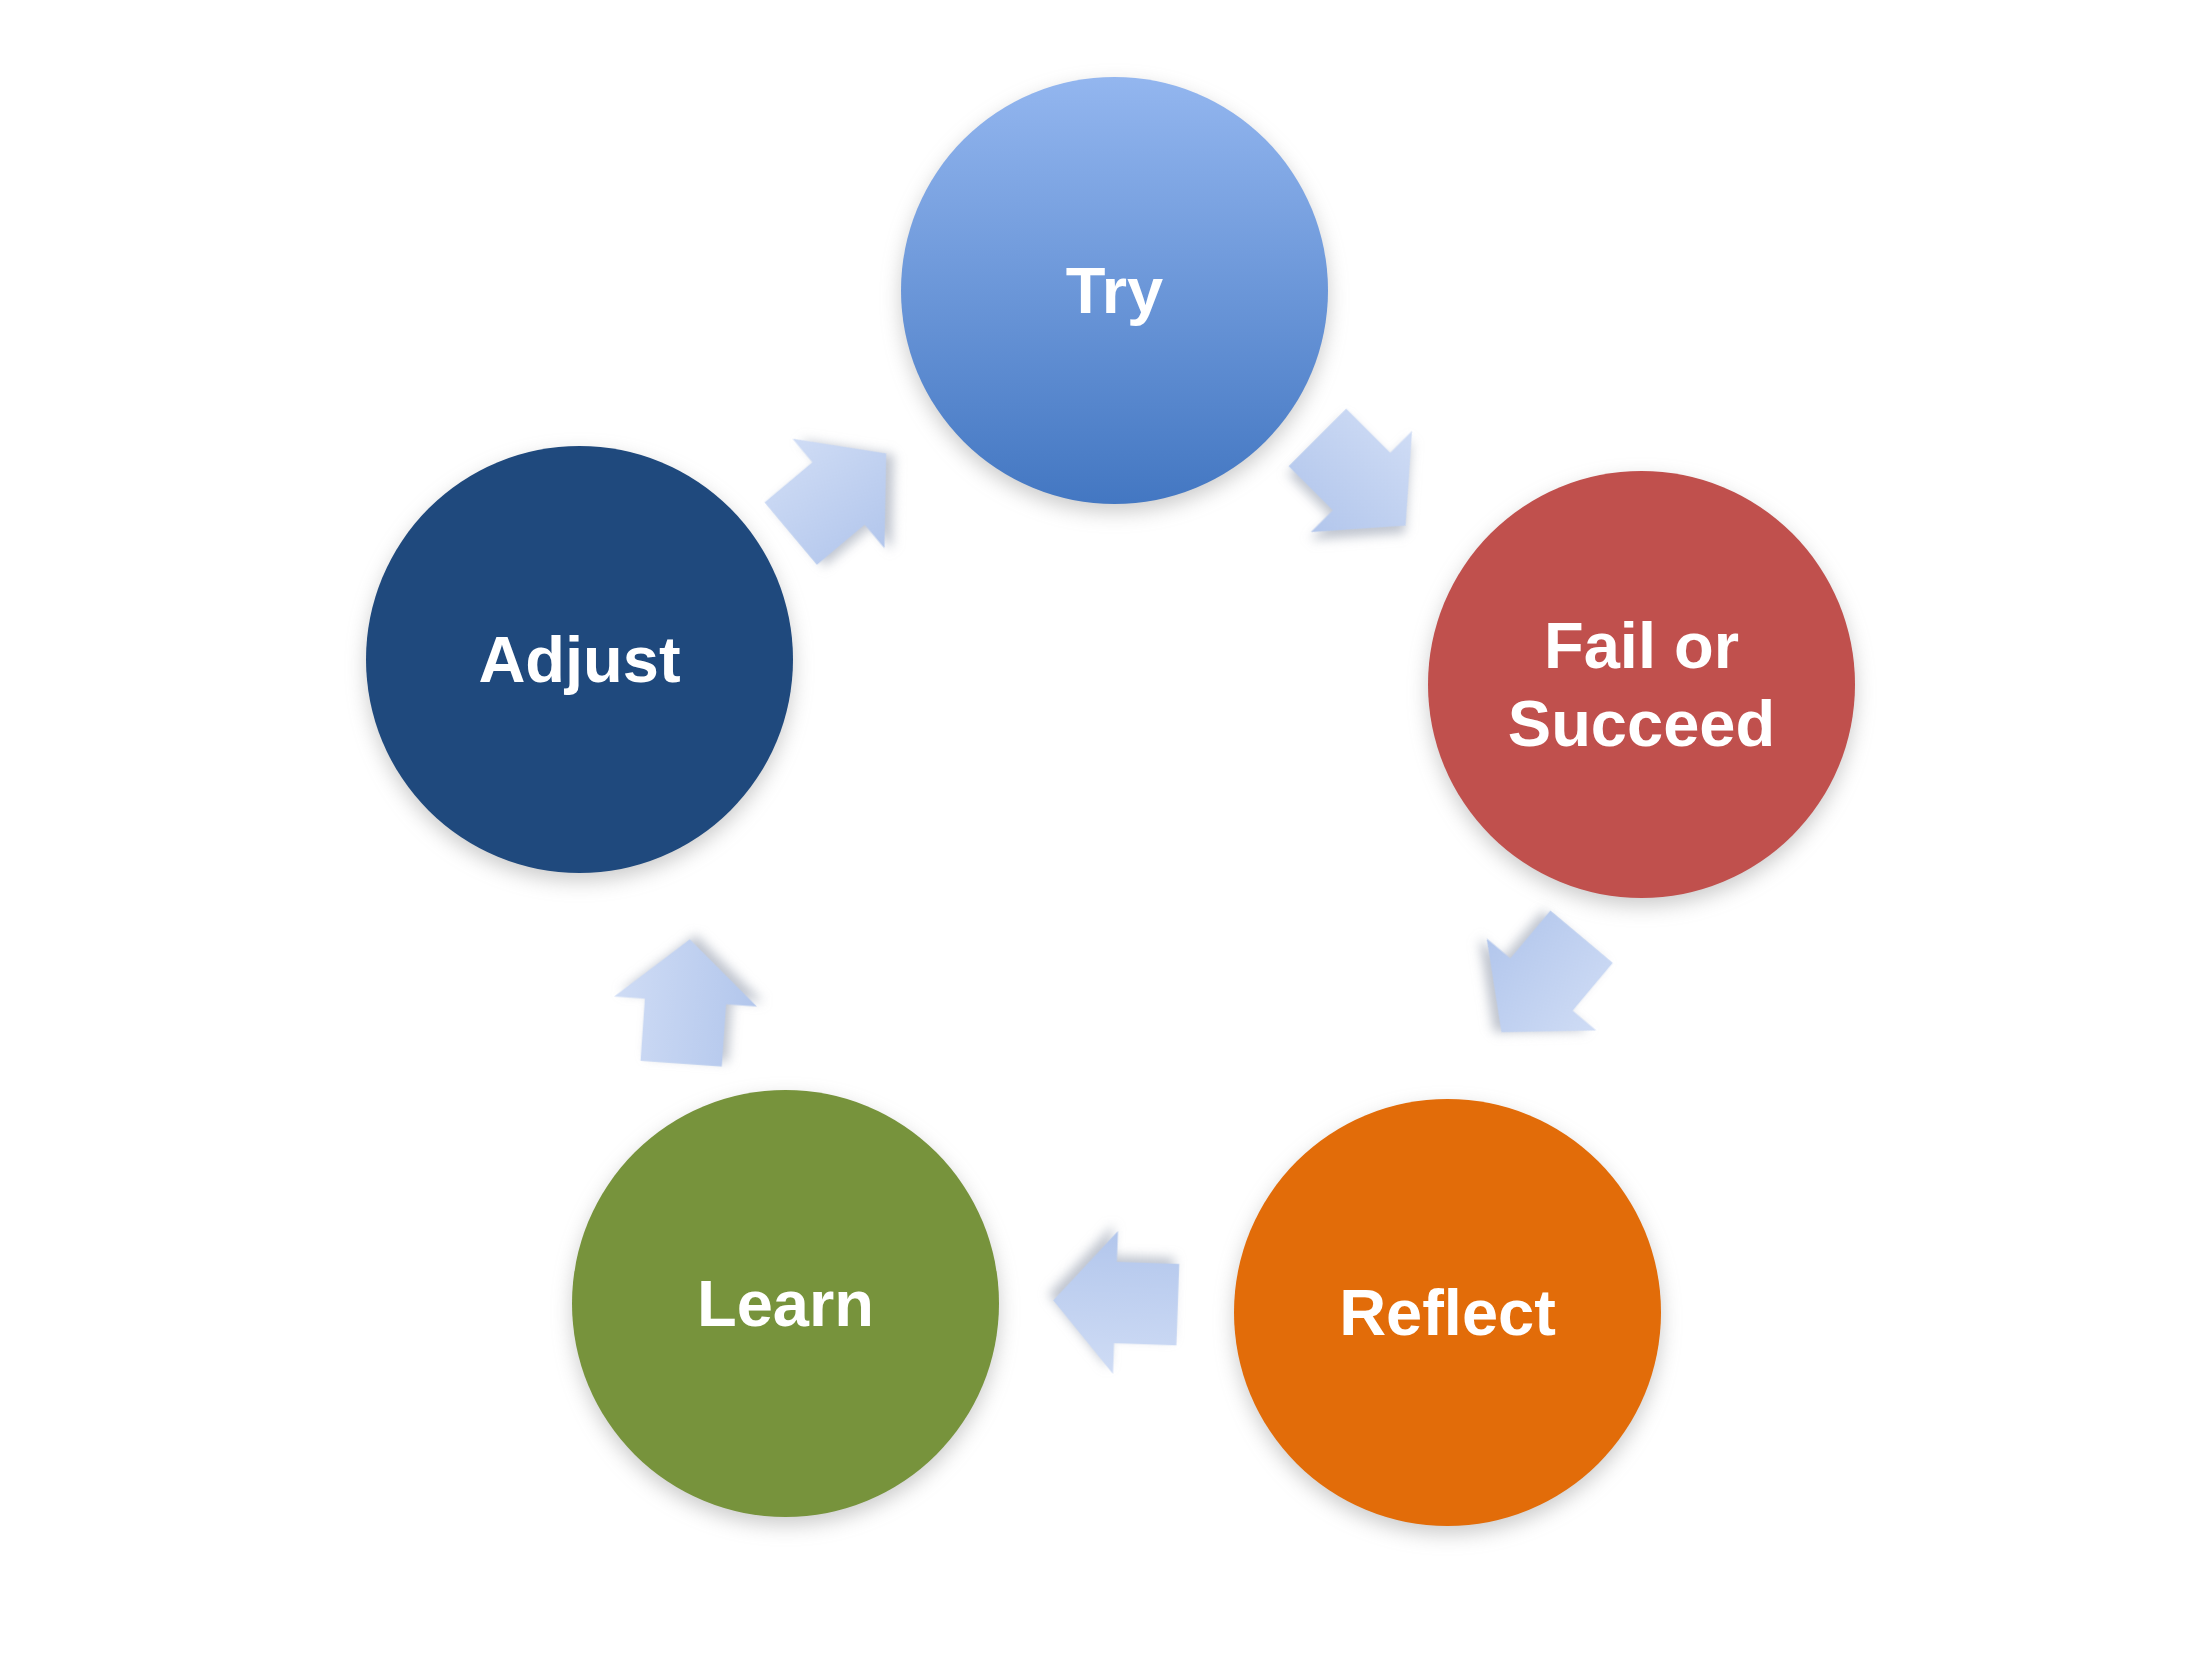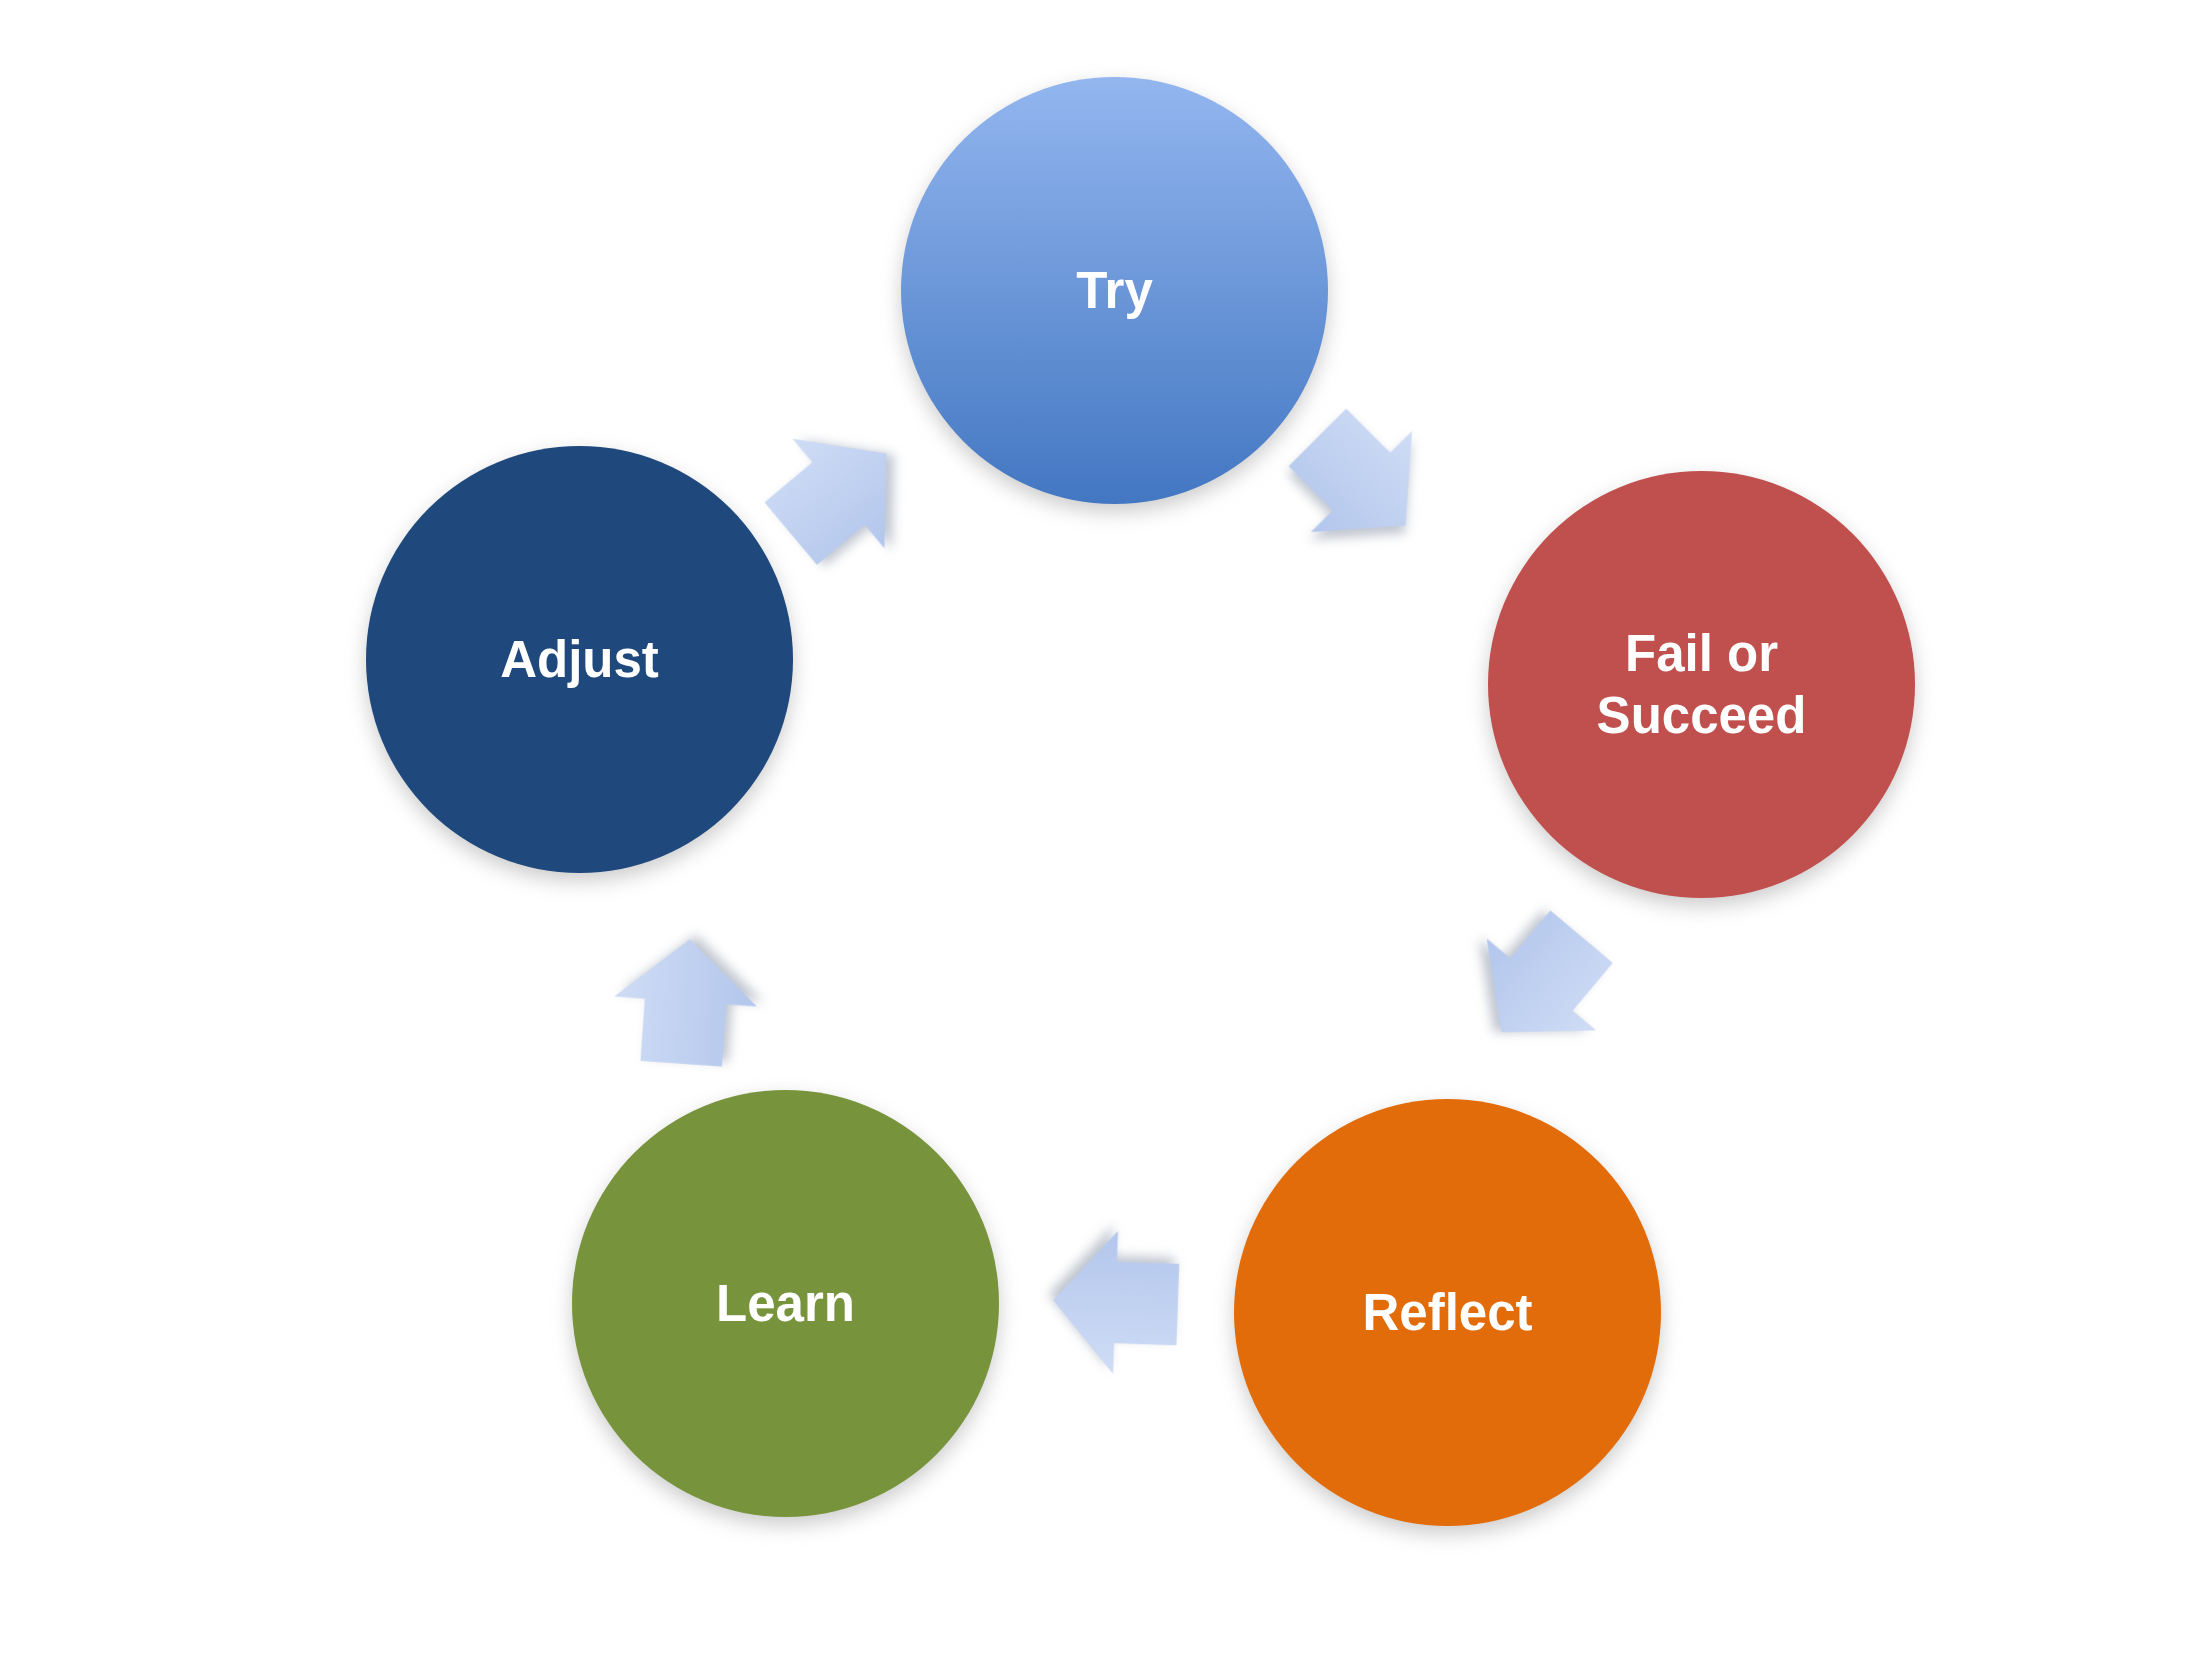--- a/index.html
+++ b/index.html
@@ -17,27 +17,27 @@
     height: 427px;
     border-radius: 50%;
     display: flex;
     align-items: center;
     justify-content: center;
     text-align: center;
     filter: drop-shadow(0px 8.8px 10.3px rgba(110,110,110,0.35));
   }
   .node .label {
     font-weight: bold;
-    font-size: 51px;
+    font-size: 65px;
     line-height: 1.2;
     letter-spacing: 0px;
   }
   
   .node-try     { left: 901px; top: 77px;  background: linear-gradient(to bottom, var(--c1), var(--c2)); }
-  .node-fail    { left: 1488px; top: 471px;  }
+  .node-fail    { left: 1428px; top: 471px;  }
   .node-reflect { left: 1234px; top: 1099px; }
   .node-learn   { left: 572px;  top: 1090px; }
   .node-adjust  { left: 366px;  top: 446px;  }
   .node-fail .label { max-width: 331px; }
 
   .arrow {
     position: absolute;
     width: 125px;
     height: 143px;
     overflow: visible;

